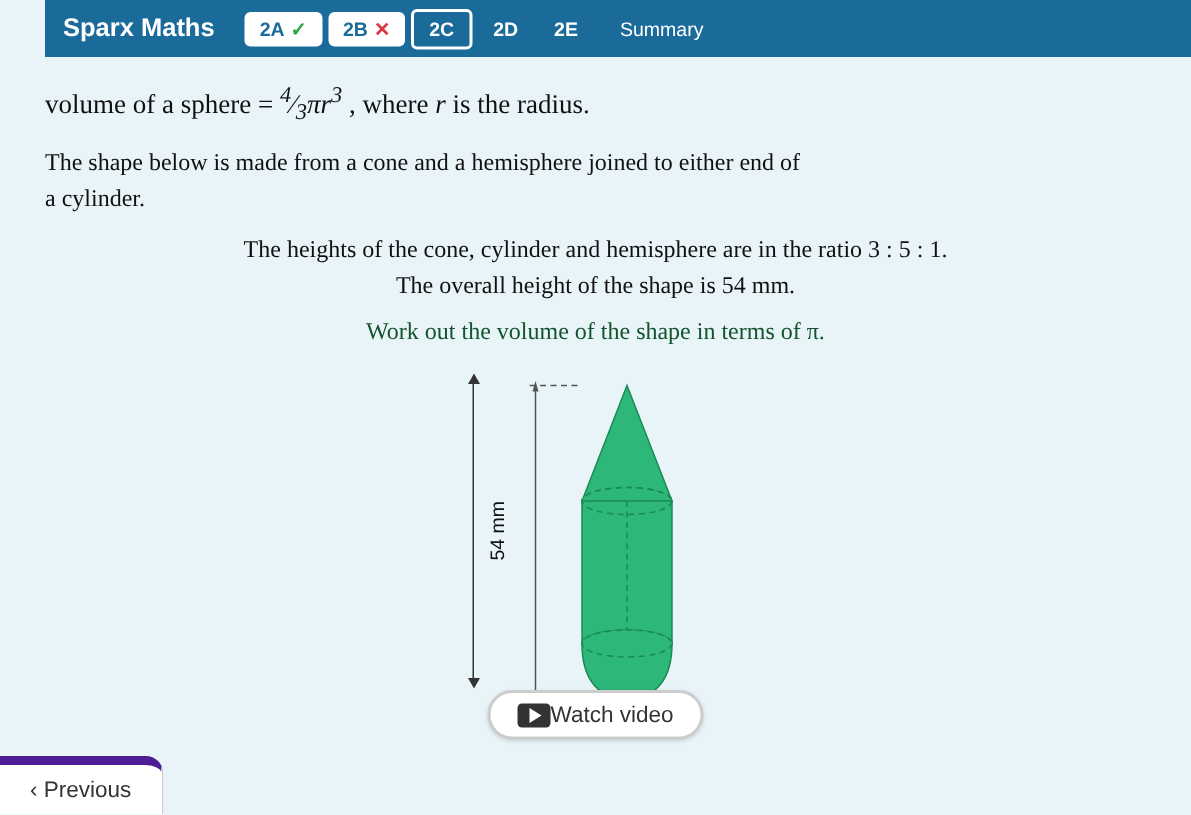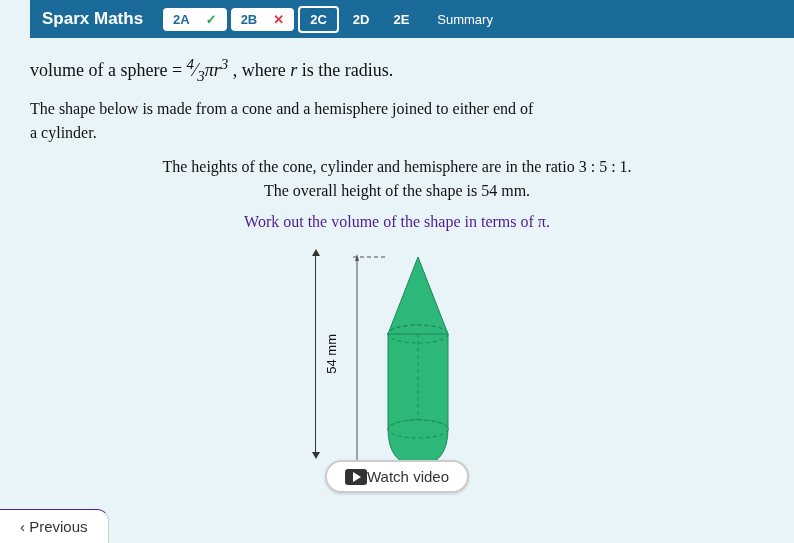--- a/index.html
+++ b/index.html
@@ -34,21 +34,21 @@
 
     .tabs {
       display: flex;
       align-items: center;
       gap: 4px;
     }
 
     .tab {
       display: flex;
       align-items: center;
-      gap: 16px;
+      gap: 4px;
       padding: 4px 10px;
       border-radius: 4px;
       font-size: 13px;
       font-family: Arial, sans-serif;
       font-weight: bold;
       cursor: pointer;
       text-align: center;
     }
 
     .tab-2a {
@@ -125,21 +125,21 @@
       text-align: center;
       font-size: 16px;
       line-height: 1.5;
       color: #111;
       margin-bottom: 10px;
     }
 
     .question {
       text-align: center;
       font-size: 16px;
-      color: #4c1d95;
+      color: #14532d;
       margin-bottom: 18px;
     }
 
     
     .shape-area {
       display: flex;
       justify-content: center;
       align-items: flex-start;
       position: relative;
       margin-top: 10px;
@@ -211,21 +211,21 @@
       bottom: 0;
       left: 0;
       background: white;
       border-radius: 0 12px 0 0;
       padding: 8px 20px;
       font-size: 15px;
       font-family: Arial, sans-serif;
       color: #333;
       cursor: pointer;
       border: none;
-      border-top: 1px solid #4c1d95;
+      border-top: 6px solid #4c1d95;
       border-right: 1px solid #ccc;
     }
 
     .dim-line {
       width: 1px;
       background: #333;
       flex: 1;
     }
 
     .dim-arrow-top, .dim-arrow-bottom {

